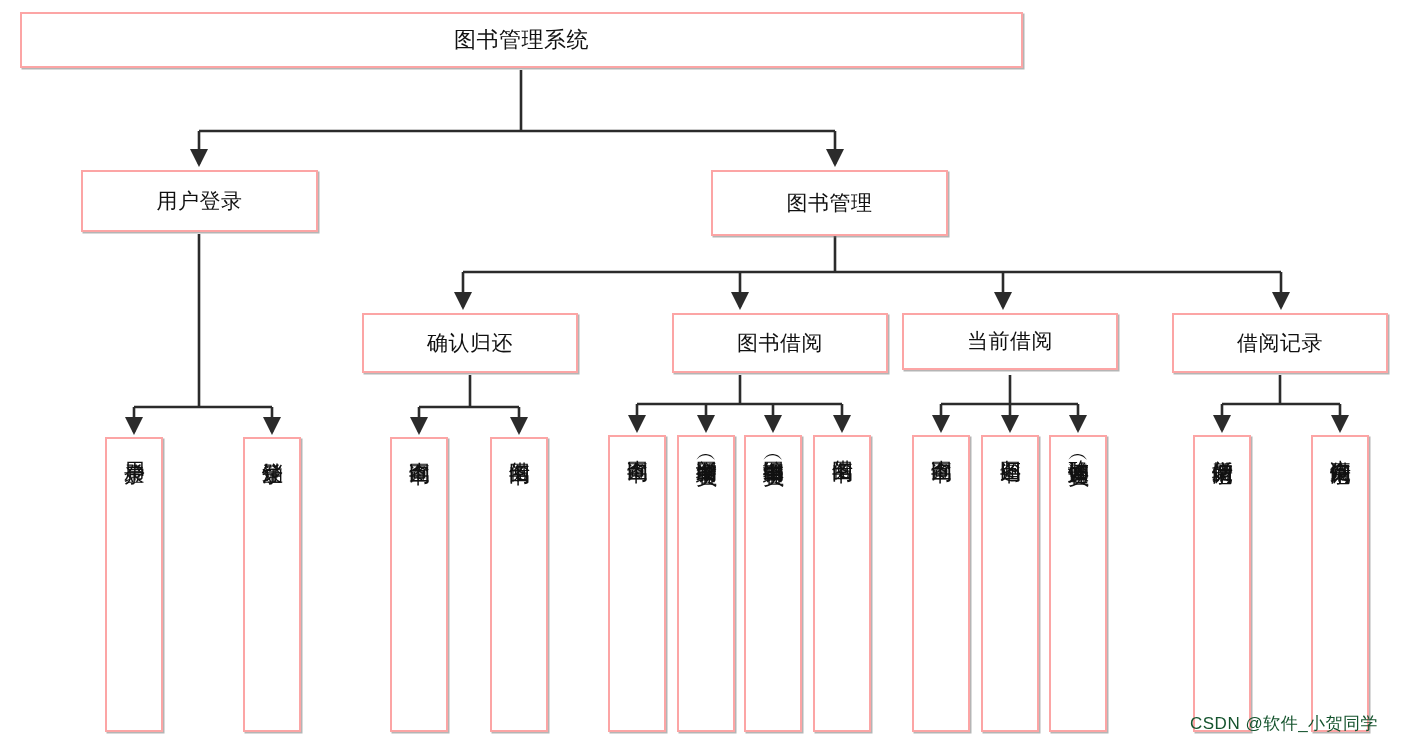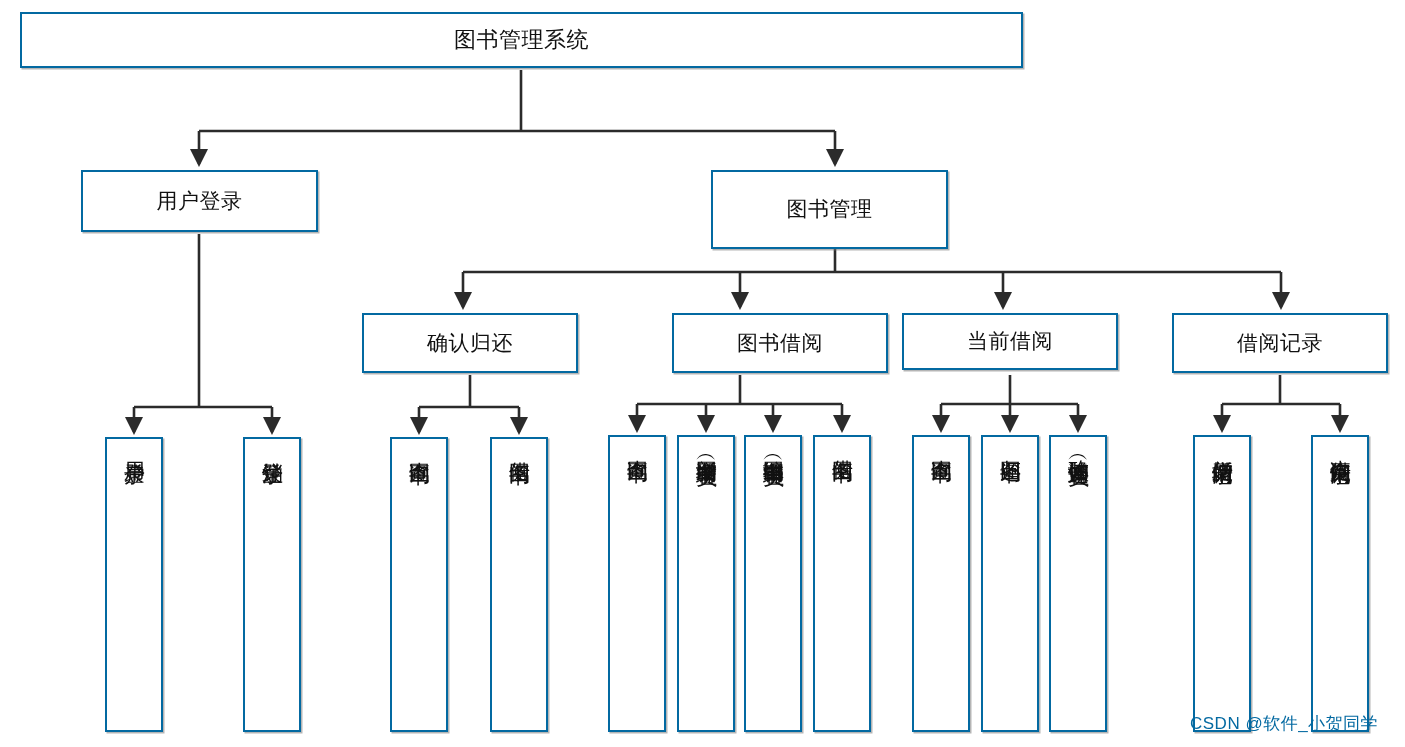--- a/index.html
+++ b/index.html
@@ -23,21 +23,21 @@
     left: 0;
     top: 0;
     width: 1405px;
     height: 747px;
     pointer-events: none;
   }
   .node {
     position: absolute;
     box-sizing: border-box;
     background: #ffffff;
-    border: 2px solid #0369a1;
+    border: 2px solid #fca5a5;
     box-shadow: 1.5px 1.5px 0 rgba(120,120,120,0.55);
     display: flex;
     align-items: center;
     justify-content: center;
     text-align: center;
   }
   .node .lbl {
     font-size: 21px;
     line-height: 1.15;
     letter-spacing: 0.5px;
@@ -57,21 +57,21 @@
     letter-spacing: 1px;
     white-space: normal;
     max-height: 100%;
   }
   .node.root .lbl { font-size: 22px; }
   #watermark {
     position: absolute;
     left: 1190px;
     top: 712px;
     font-size: 17px;
-    color: #0369a1;
+    color: #14532d;
     letter-spacing: 0.5px;
     white-space: nowrap;
     user-select: none;
   }
 </style>
 </head>
 <body>
 
 <div id="canvas">
 
@@ -125,21 +125,21 @@
     </g>
   </svg>
 
   <div class="node root" style="left:20px; top:12px; width:1003px; height:56px;">
     <span class="lbl">图书管理系统</span>
   </div>
 
   <div class="node" style="left:81px; top:170px; width:237px; height:62px;">
     <span class="lbl">用户登录</span>
   </div>
-  <div class="node" style="left:711px; top:170px; width:237px; height:79px;">
+  <div class="node" style="left:711px; top:170px; width:237px; height:66px;">
     <span class="lbl">图书管理</span>
   </div>
 
   <div class="node" style="left:362px; top:313px; width:216px; height:60px;">
     <span class="lbl">确认归还</span>
   </div>
   <div class="node" style="left:632px; top:313px; width:216px; height:60px;margin-left:40px;">
     <span class="lbl">图书借阅</span>
   </div>
   <div class="node" style="left:902px; top:313px; width:216px; height:57px;">

